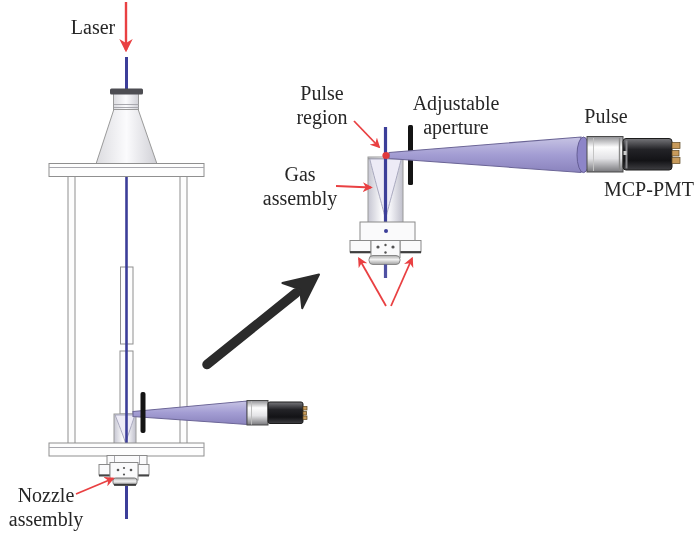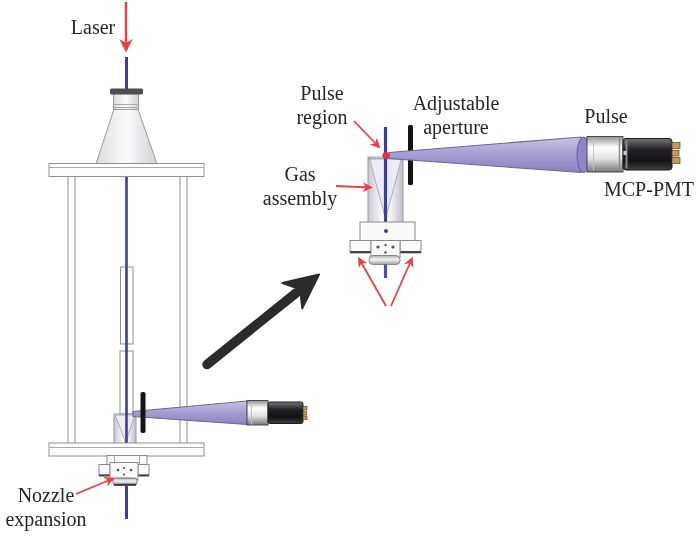--- a/index.html
+++ b/index.html
@@ -200,15 +200,15 @@
   <div class="lbl" style="left:53px;top:15px;width:80px;">Laser</div>
   <div class="lbl" style="left:282px;top:81px;width:80px;">Pulse
 region</div>
   <div class="lbl" style="left:396px;top:91px;width:120px;">Adjustable
 aperture</div>
   <div class="lbl" style="left:240px;top:162px;width:120px;">Gas
 assembly</div>
   <div class="lbl" style="left:566px;top:104px;width:80px;">Pulse</div>
   <div class="lbl" style="left:589px;top:177px;width:120px;">MCP-PMT</div>
   <div class="lbl" style="left:0px;top:483px;width:92px;">Nozzle
-expansion</div>
+assembly</div>
 
 </div>
 
 </body></html>

